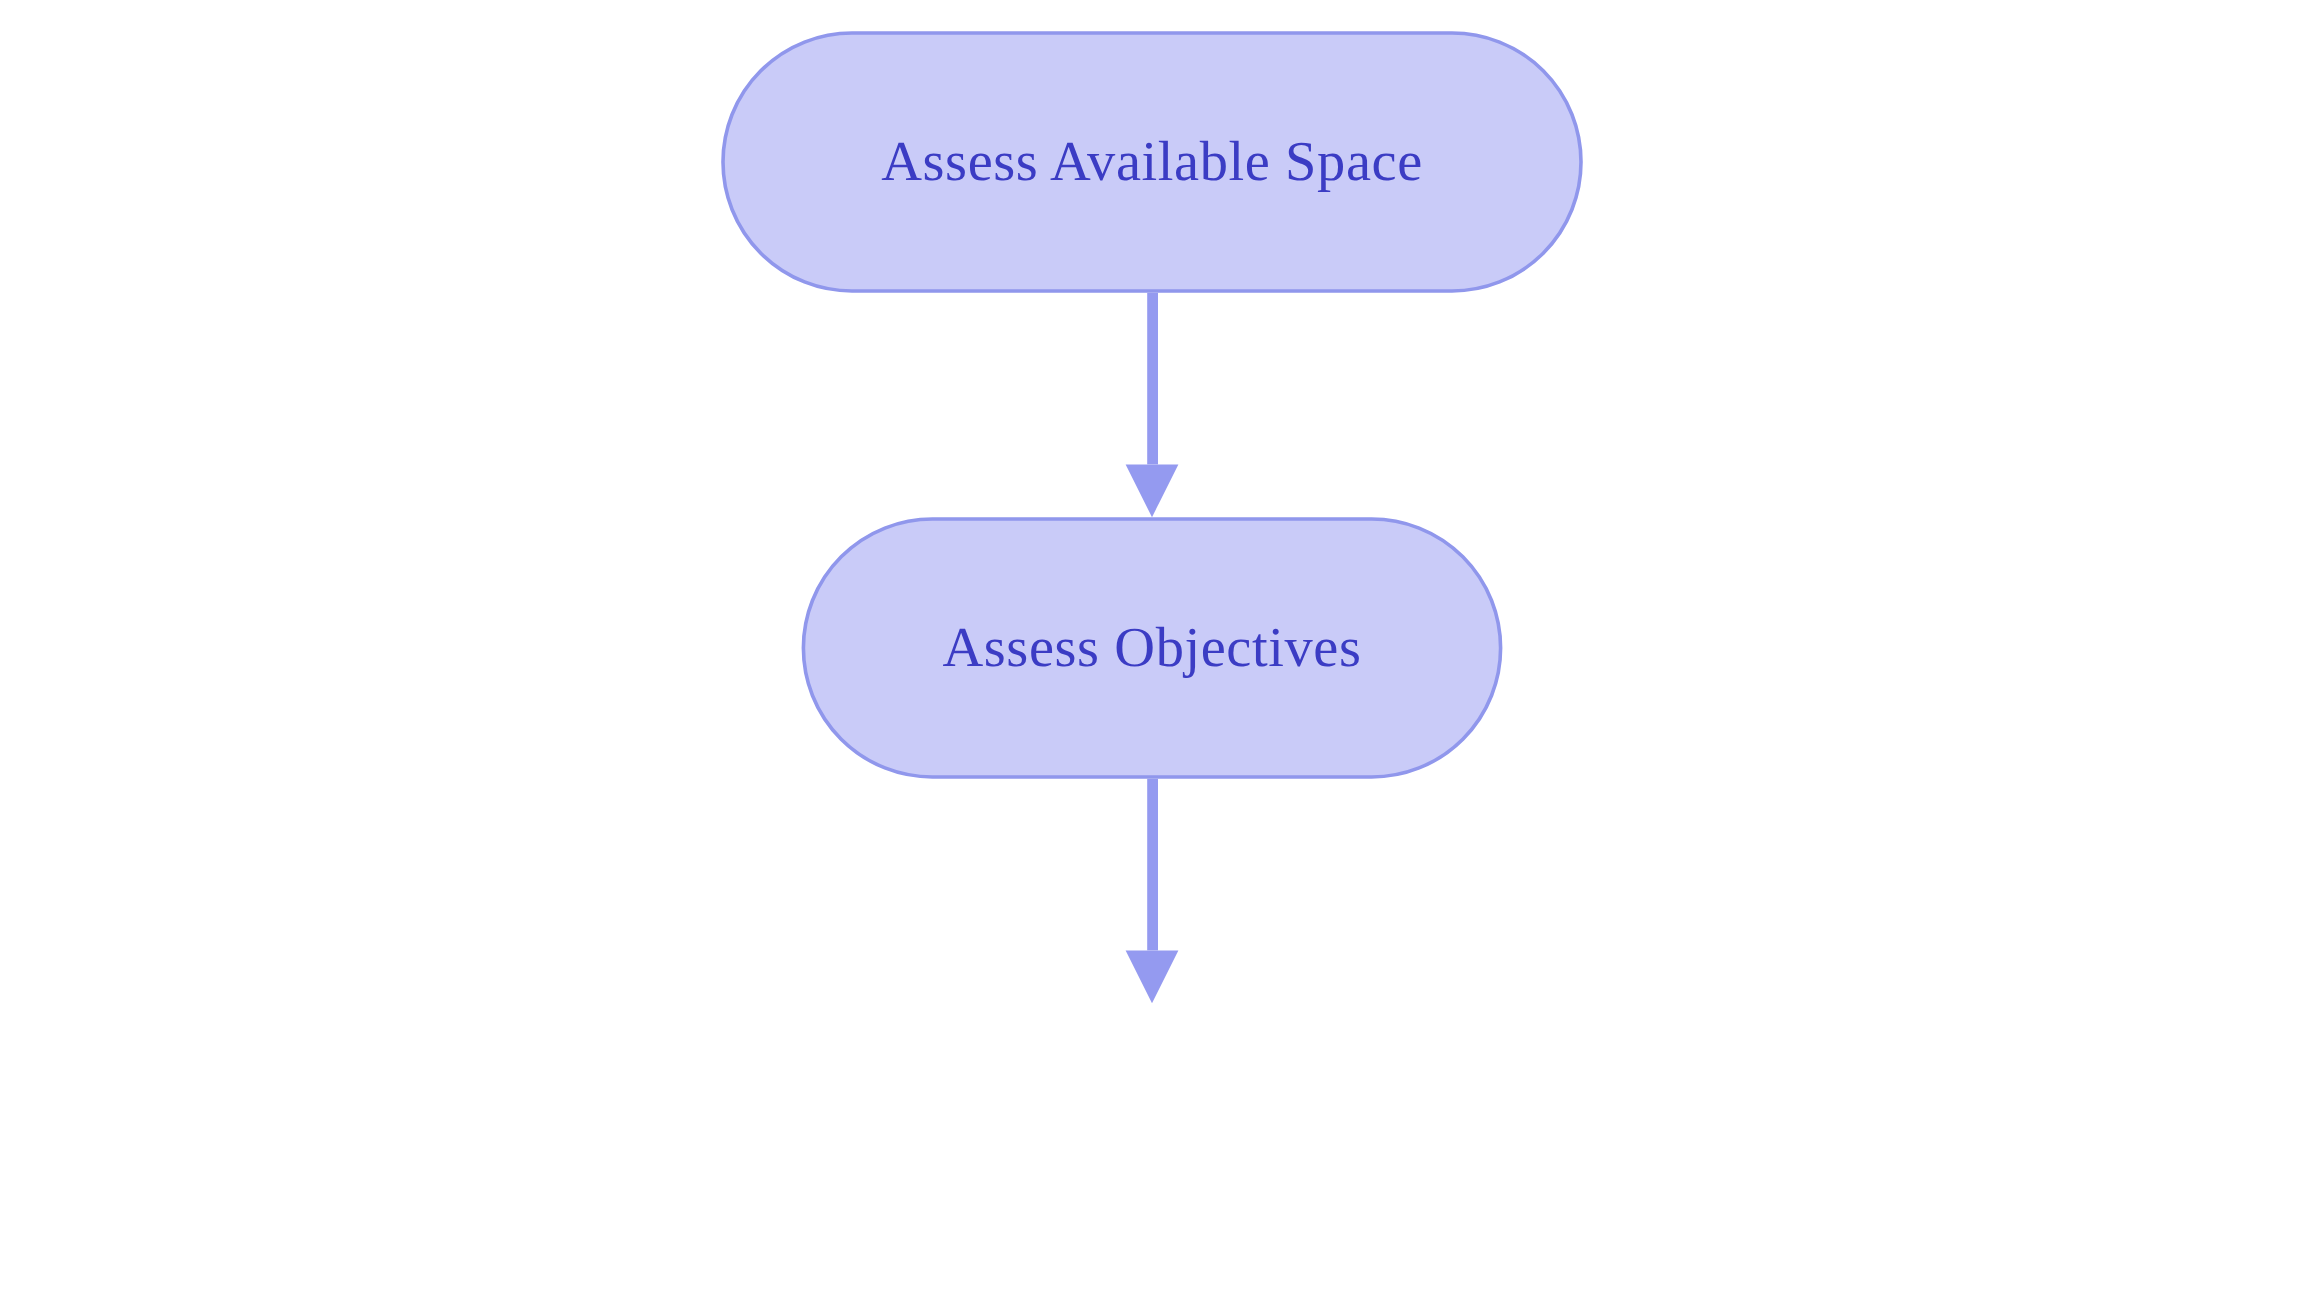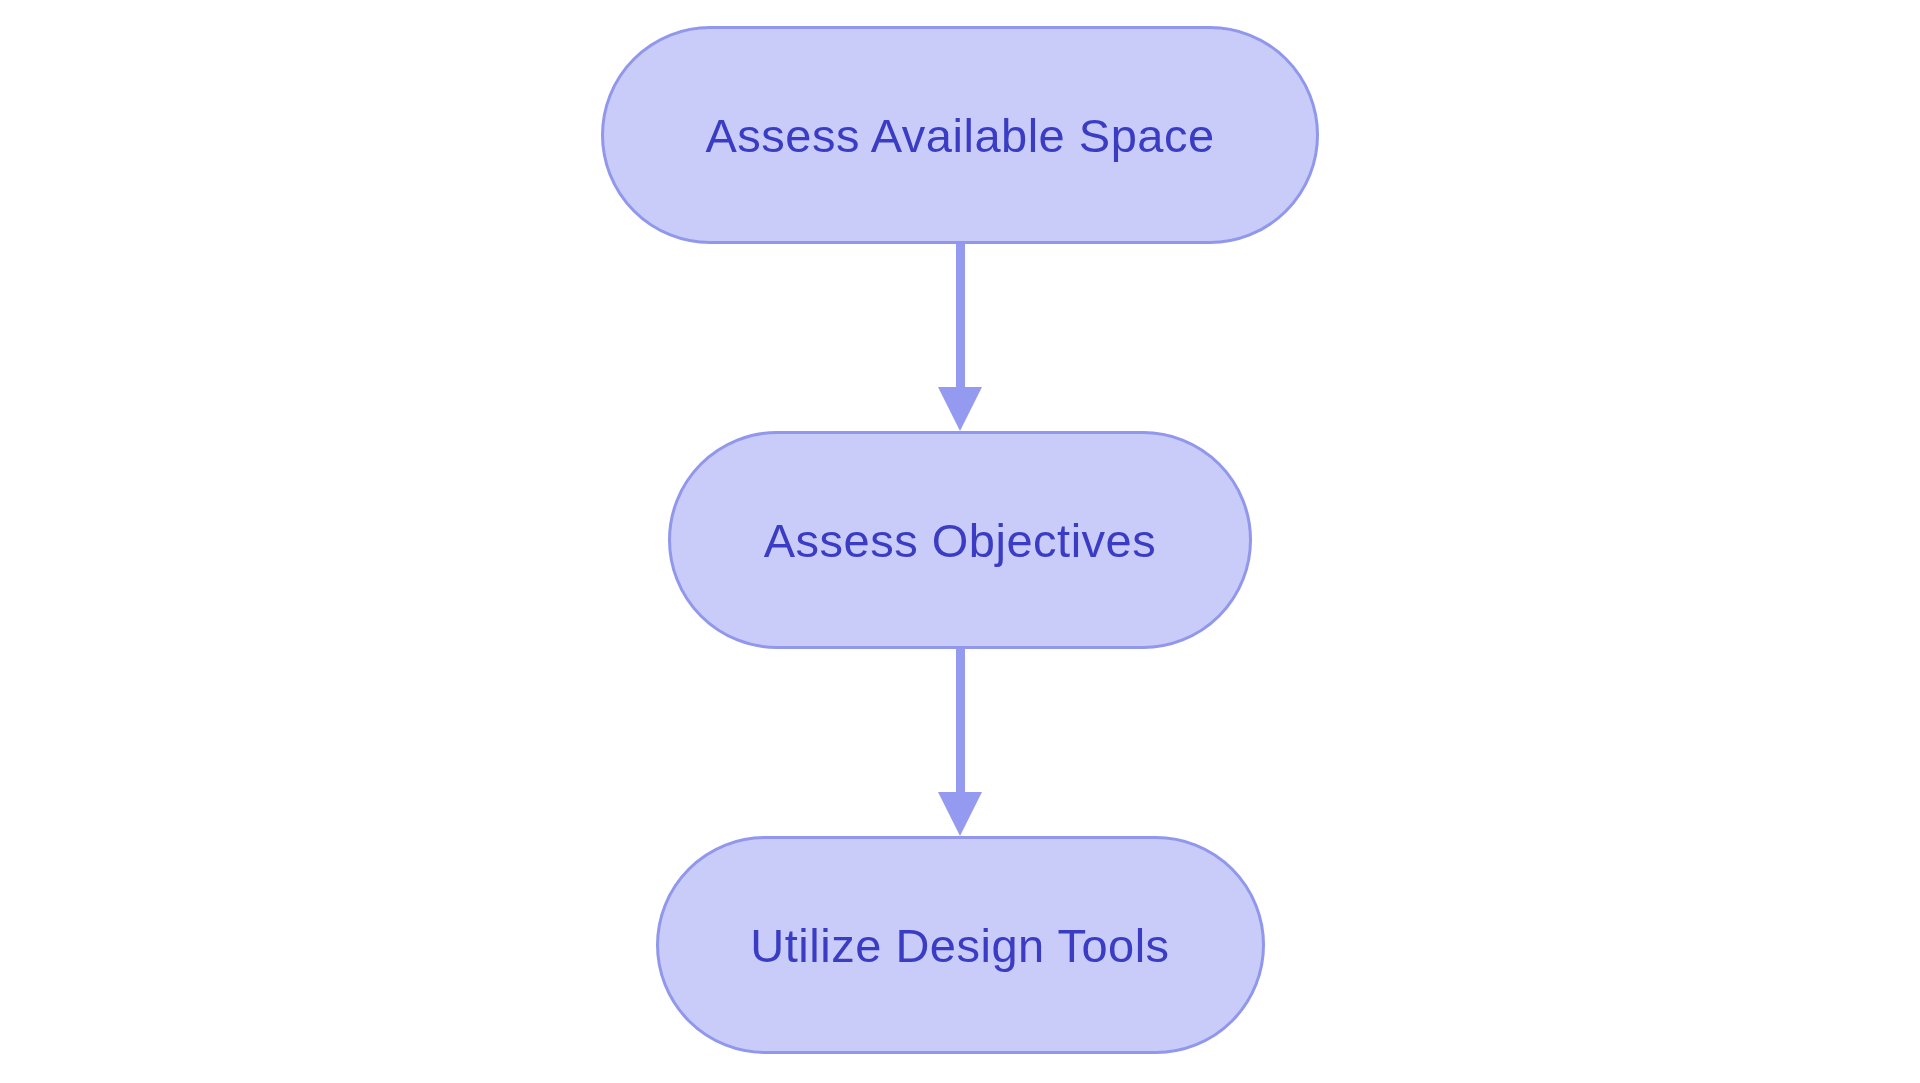--- a/index.html
+++ b/index.html
@@ -17,20 +17,21 @@
   .canvas {
     position: relative;
     width: 1920px;
     height: 1083px;
     background: var(--bg);
     display: flex;
     flex-direction: column;
     align-items: center;
     padding-top: 26px;
     overflow: hidden;
+    font-family: Liberation Serif, serif;
   }
   .node {
     height: 218px;
     border-radius: 109px;
     background: var(--node-fill);
     border: 3px solid var(--node-border);
     display: flex;
     align-items: center;
     justify-content: center;
     flex: 0 0 auto;
@@ -81,17 +82,14 @@
 
   <div class="node node-2">
     <span class="node-label">Assess Objectives</span>
   </div>
 
   <div class="arrow">
     <div class="arrow-line"></div>
     <div class="arrow-head"></div>
   </div>
 
-  <div class="node node-3">
-    <span class="node-label">Utilize Design Tools</span>
-  </div>
 
 </div>
 
 </body></html>

